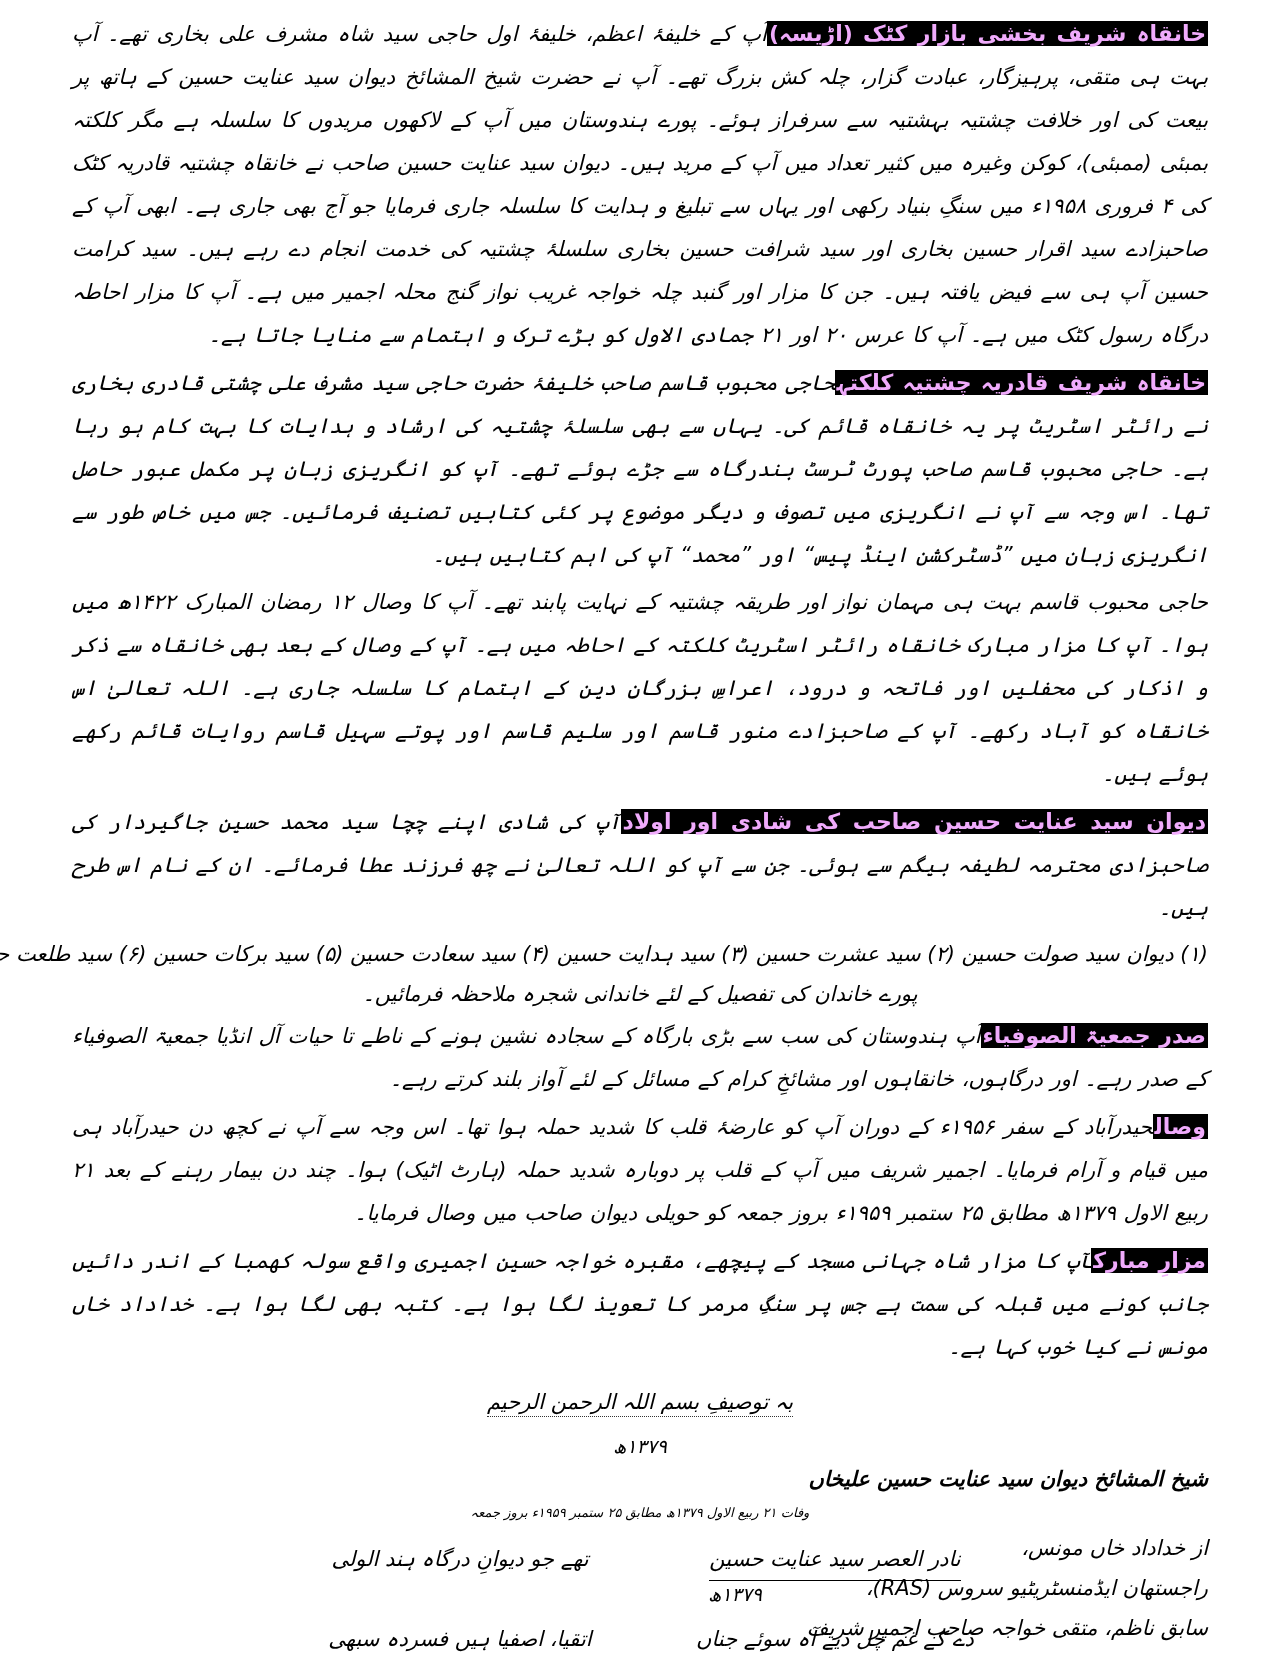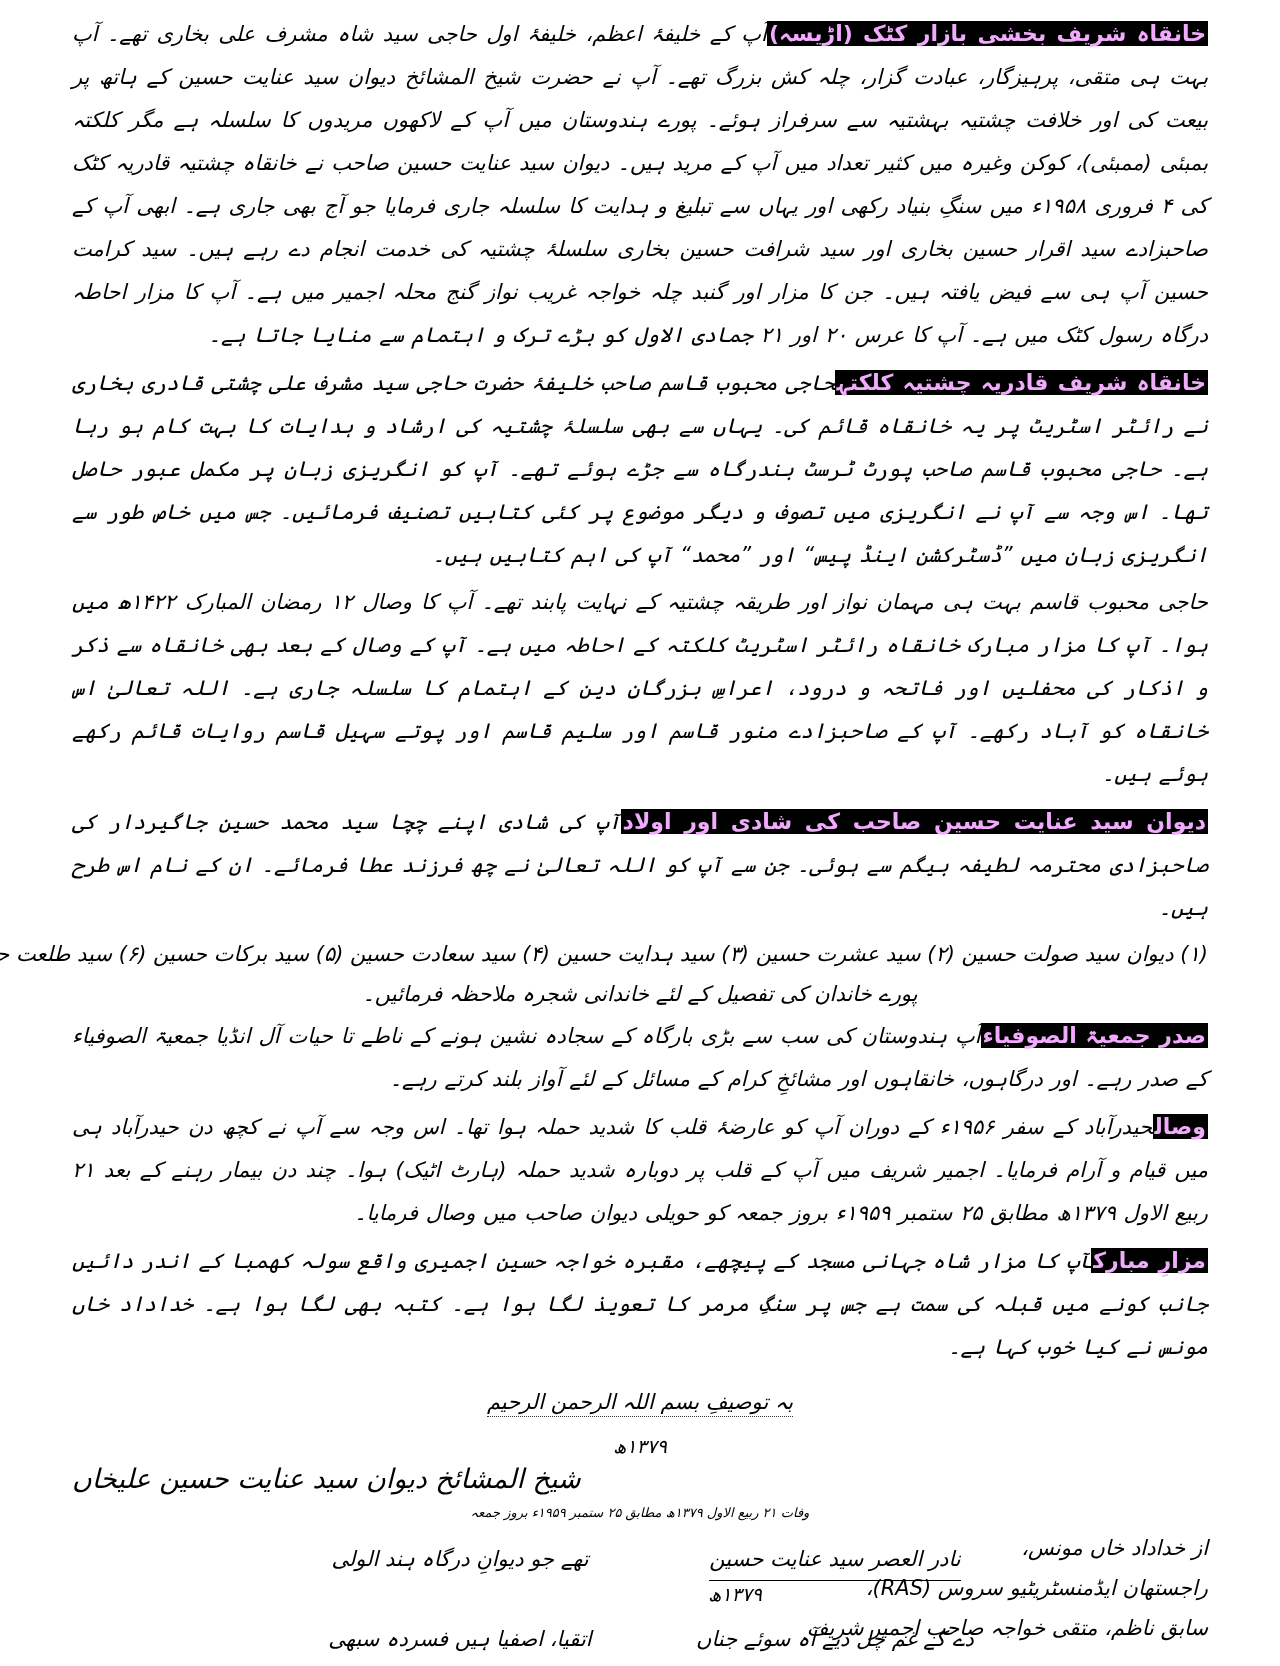--- a/index.html
+++ b/index.html
@@ -137,24 +137,25 @@
     bottom: 18px;
     direction: rtl;
     text-align: right;
     font-size: 21px;
     line-height: 40px;
     font-style: italic;
   }
   .author-block .line { display: block; white-space: nowrap; }
 
   .name-line {
-    text-align: left;
-    font-size: 27px;
+    text-align: right;
+    font-size: 21px;
     line-height: 36px;
     font-style: italic;
+    font-weight: bold;
   }
 
   .spacer-sm { height: 10px; }
 
   .num-list {
     direction: rtl;
     text-align: center;
     font-size: 21px;
     line-height: 40px;
     font-style: italic;

